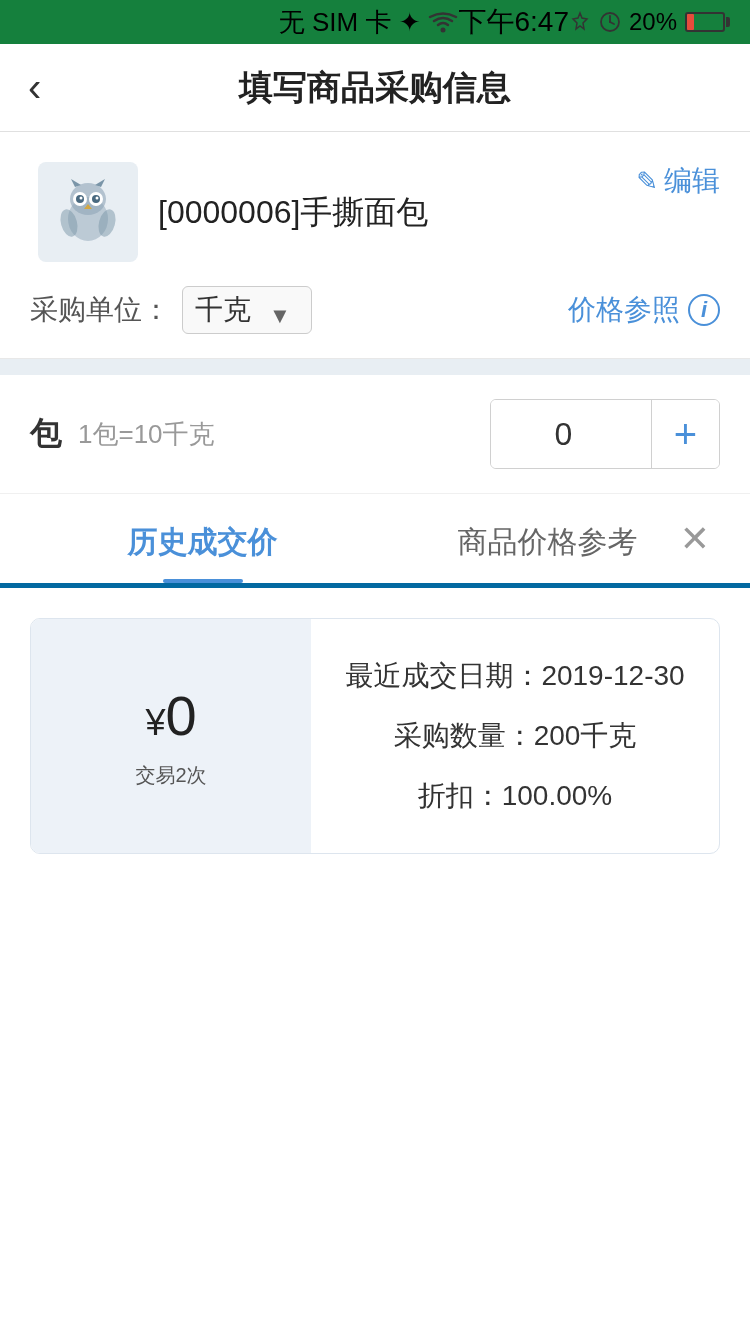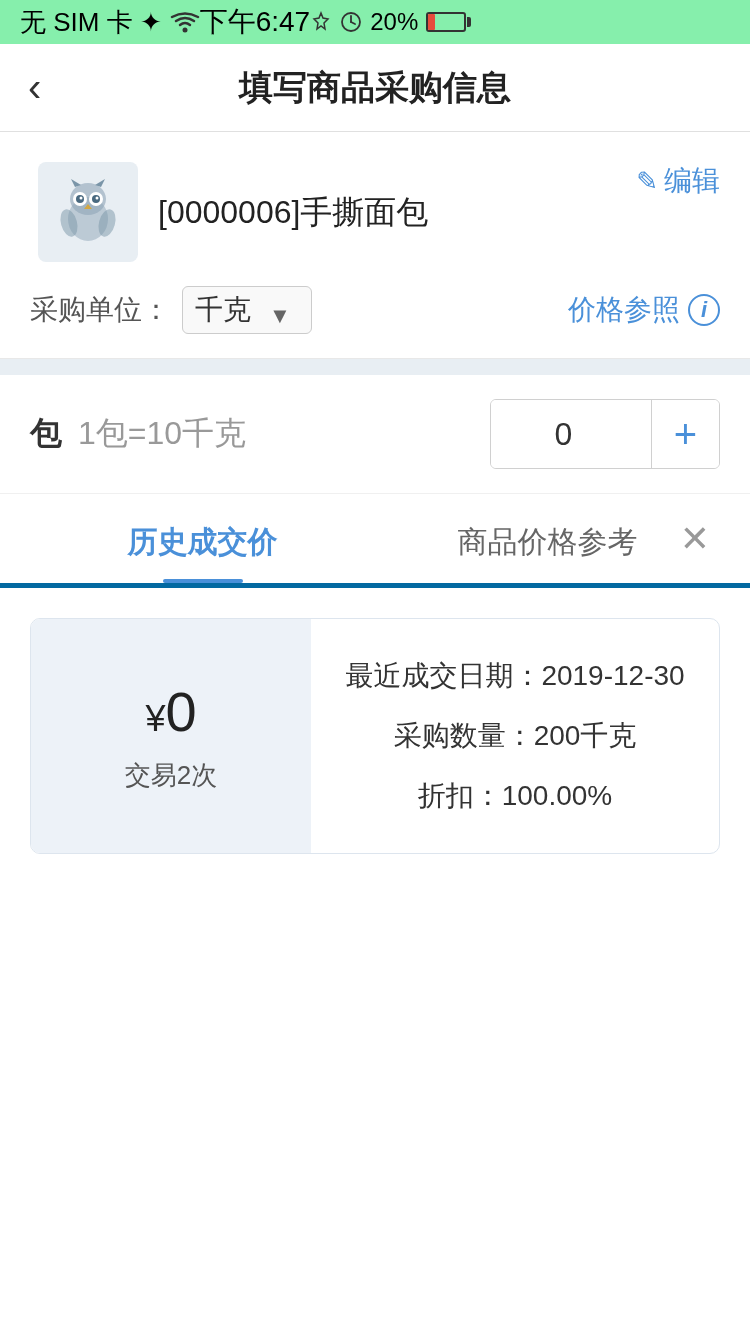--- a/index.html
+++ b/index.html
@@ -9,24 +9,24 @@
       min-height: 1334px;
       font-family: -apple-system, "PingFang SC", "Helvetica Neue", Arial, sans-serif;
       background: #f5f5f5;
       font-size: 28px;
     }
 
     
     .status-bar {
       width: 750px;
       height: 44px;
-      background: #86efac;
-      display: flex;
-      align-items: center;
-      justify-content: flex-start;
+      background: #15803d;
+      display: flex;
+      align-items: center;
+      justify-content: flex-end;
       padding: 0 20px;
       font-size: 26px;
       font-weight: 500;
     }
     .status-left {
       display: flex;
       align-items: center;
       gap: 8px;
     }
     .status-center {
@@ -209,21 +209,21 @@
       display: flex;
       align-items: center;
       gap: 16px;
     }
     .qty-unit-badge {
       font-size: 32px;
       font-weight: 600;
       color: #333;
     }
     .qty-conversion {
-      font-size: 32px;
+      font-size: 26px;
       color: #999;
     }
     .qty-input-group {
       display: flex;
       align-items: center;
       border: 1px solid #d0d0d0;
       border-radius: 6px;
       overflow: hidden;
     }
     .qty-input {
@@ -320,21 +320,21 @@
     .price-amount {
       font-size: 56px;
       font-weight: 500;
       color: #222;
     }
     .price-yen {
       font-size: 36px;
       font-weight: 400;
     }
     .price-trades {
-      font-size: 26px;
+      font-size: 20px;
       color: #555;
     }
     .price-card-right {
       flex: 1;
       padding: 36px 30px;
       display: flex;
       flex-direction: column;
       gap: 18px;
       text-align: center;
     }

